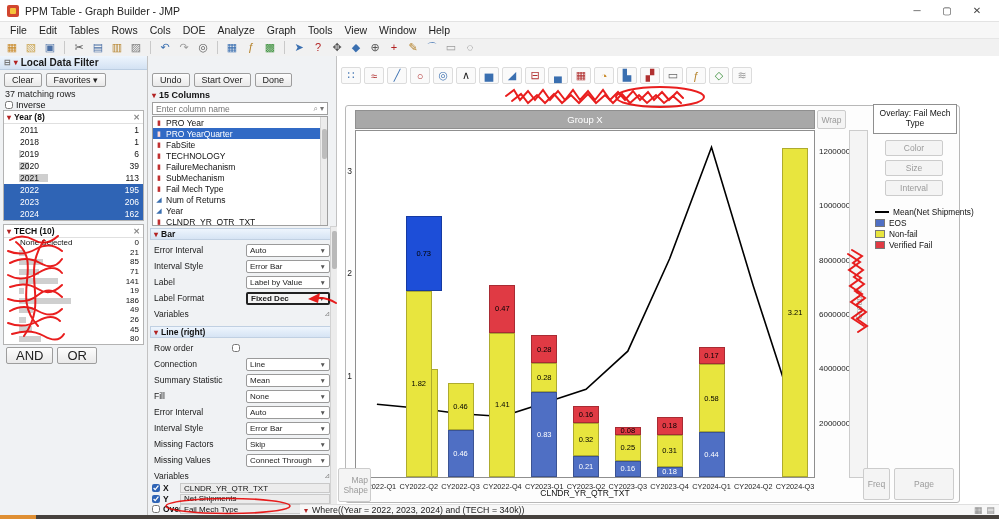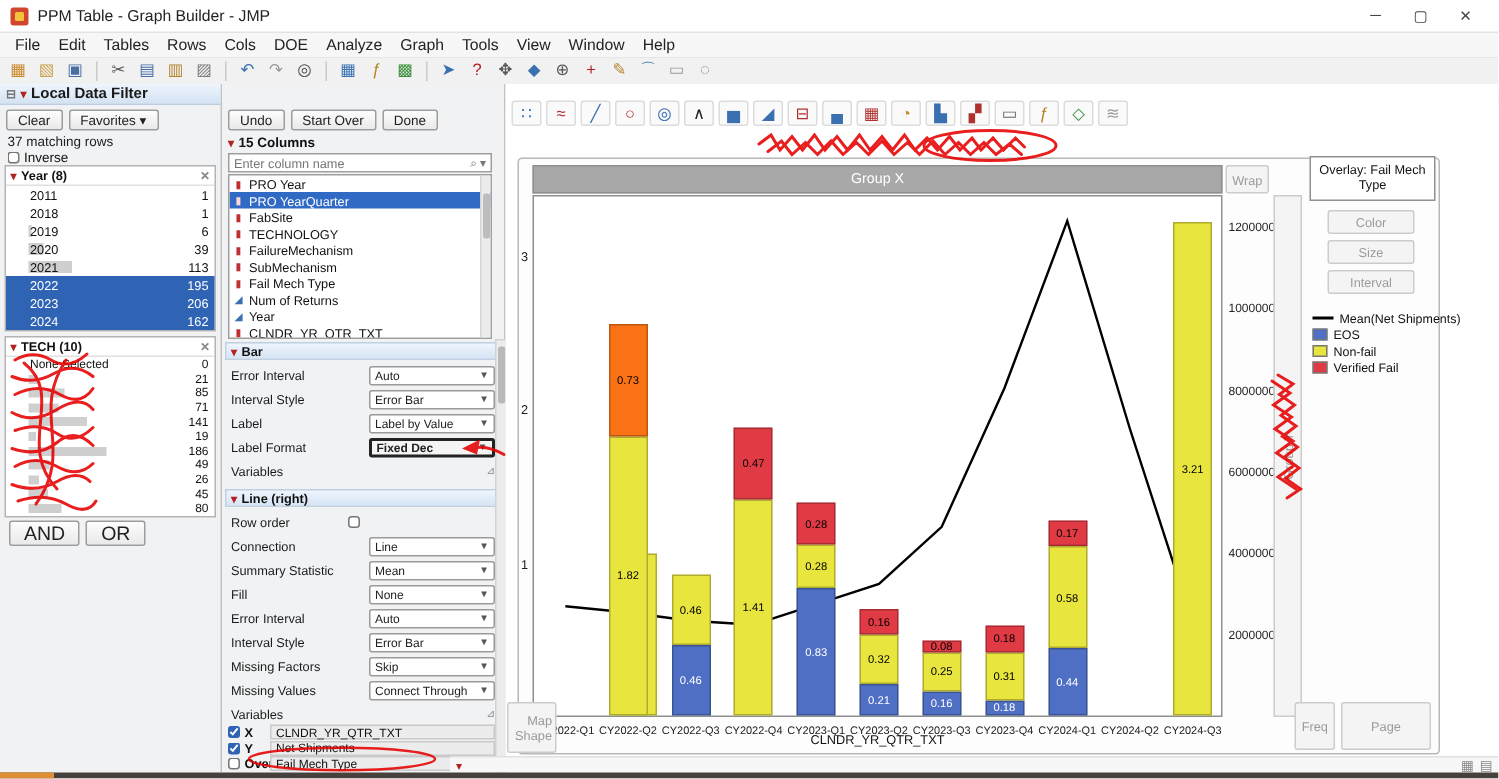--- a/index.html
+++ b/index.html
@@ -499,21 +499,21 @@
       <svg id="line-svg" width="460" height="348" style="position:absolute;left:0;top:0;overflow:visible">
           <polyline points="20.9,273.2 62.7,277.3 104.5,282.8 146.4,285.5 188.2,271.9 230.0,258.3 271.8,220.2 313.6,127.8 355.5,16.3 397.3,155.0 439.1,284.1" fill="none" stroke="#000000" stroke-width="1.6"></polyline>
         </svg>
     <div class="bar-seg" style="left: 7.9px; bottom: 0px; width: 26px; height: 108.5px; background: rgb(232, 229, 62); margin-left: 48px;">
           <span class="seg-label">1.06</span>
         </div>
         <div class="xlab" style="left: 20.9px;">CY2022-Q1</div>
         <div class="bar-seg" style="left: 49.7px; bottom: 0px; width: 26px; height: 186.3px; background: rgb(232, 229, 62);">
           <span class="seg-label">1.82</span>
         </div>
-        <div class="bar-seg" style="left: 49.7px; bottom: 186.3px; width: 26px; height: 74.7px; background: #f97316;">
+        <div class="bar-seg" style="left: 49.7px; bottom: 186.3px; width: 36px; height: 74.7px; background: #1d4ed8;">
           <span class="seg-label">0.73</span>
         </div>
         <div class="xlab" style="left: 62.7px;">CY2022-Q2</div>
         <div class="bar-seg" style="left: 91.5px; bottom: 0px; width: 26px; height: 47.1px; background: rgb(79, 111, 196);">
           <span class="seg-label" style="color: rgb(255, 255, 255);">0.46</span>
         </div>
         <div class="bar-seg" style="left: 91.5px; bottom: 47.1px; width: 26px; height: 47.1px; background: rgb(232, 229, 62);">
           <span class="seg-label">0.46</span>
         </div>
         <div class="xlab" style="left: 104.5px;">CY2022-Q3</div>
@@ -619,20 +619,21 @@
           <span>Verified Fail</span>
         </div>
       </div>
     <div id="freq-zone" class="zone">Freq</div>
     <div id="page-zone" class="zone">Page</div>
     <div id="mapshape-zone" class="zone">Map Shape</div>
   </div>
 
   <div id="where-bar">
     <span class="redtri">▾</span>
+    <span>Where((Year = 2022, 2023, 2024) and (TECH = 340k))</span>
     <span class="where-icons">
       <span>▦</span>
       <span>▤</span>
     </span>
   </div>
 
   <div id="taskbar">
       <div class="orange"></div>
     </div>
 

